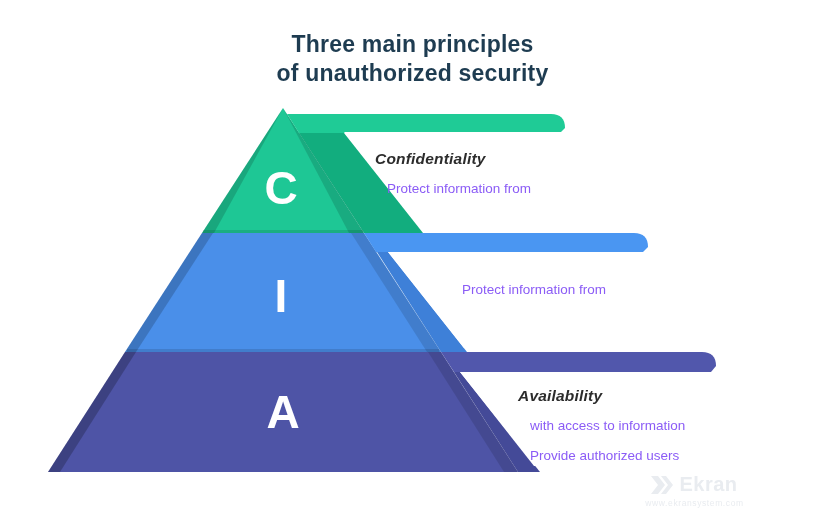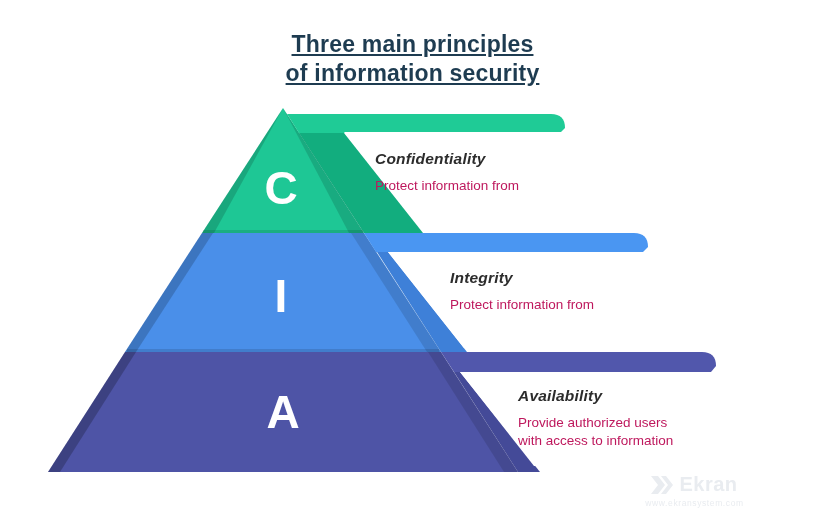--- a/index.html
+++ b/index.html
@@ -9,40 +9,39 @@
     background:#ffffff;
     overflow:hidden;
     font-family:"Liberation Sans", sans-serif;
   }
   .title{
     position:absolute;top:30px;left:0;width:825px;
     text-align:center;
     font-size:23px;line-height:29px;font-weight:700;
     color:#1e3c51;
     letter-spacing:.2px;
-    text-decoration:underline;
   }
   .pyr-svg{position:absolute;top:0;left:0;}
   .letter{
     position:absolute;
     transform:translate(-50%,-50%);
     color:#ffffff;
     font-size:46px;font-weight:700;
     line-height:1;
   }
   .label{position:absolute;}
   .label .head{
     margin:0 0 9px 0;
     font-size:15.5px;font-weight:700;color:#2c2c2c;
     letter-spacing:.2px;
     font-style:italic;
   }
   .label .body{
-    margin:0;
-    font-size:13.5px;line-height:18px;color:#be185d;
+    margin:12px;
+    font-size:13.5px;line-height:18px;color:#8b5cf6;
   }
   .footer{
     position:absolute;left:612px;top:473px;width:165px;
     color:#e9ecf0;text-align:center;
   }
   .footer .brandrow{
     display:flex;align-items:center;justify-content:center;gap:6px;
   }
   .footer .brand{
     font-size:20px;font-weight:600;letter-spacing:.5px;color:#e9ecf0;
@@ -51,21 +50,21 @@
     margin-top:2px;font-size:8.5px;letter-spacing:.6px;color:#e9ecf0;
   }
 </style>
 </head>
 <body>
 
 <div class="stage">
 
   <div class="title">
     <div>Three main principles</div>
-    <div>of information security</div>
+    <div>of unauthorized security</div>
   </div>
 
   <svg class="pyr-svg" width="825" height="522" viewBox="0 0 825 522">
 
     <polygon points="283,108 202,233 364,233" fill="#1ec795"></polygon>
 
     <polygon points="299,133 344,133 423,233 364,233" fill="#12ad7e"></polygon>
 
     <polygon points="283,108 364,233 349,233" fill="rgba(0,0,0,0.14)"></polygon>
 
@@ -96,28 +95,27 @@
   <div class="letter" style="left:281px;top:188px;">C</div>
   <div class="letter" style="left:281px;top:296px;">I</div>
   <div class="letter" style="left:283px;top:412px;">A</div>
 
   <div class="label" style="left:375px;top:150px;">
     <p class="head">Confidentiality</p>
     <p class="body">Protect information from</p>
   </div>
 
   <div class="label" style="left:450px;top:269px;">
-    <p class="head">Integrity</p>
     <p class="body">Protect information from</p>
   </div>
 
   <div class="label" style="left:518px;top:387px;">
     <p class="head">Availability</p>
+    <p class="body">with access to information</p>
     <p class="body">Provide authorized users</p>
-    <p class="body">with access to information</p>
   </div>
 
   <div class="footer">
     <div class="brandrow">
       <svg width="22" height="18" viewBox="0 0 22 18">
         <polygon points="0,0 7,0 14,9 7,18 0,18 7,9" fill="#e9ecf0"></polygon>
         <polygon points="10,0 15,0 22,9 15,18 10,18 17,9" fill="#e9ecf0"></polygon>
       </svg>
       <span class="brand">Ekran</span>
     </div>

